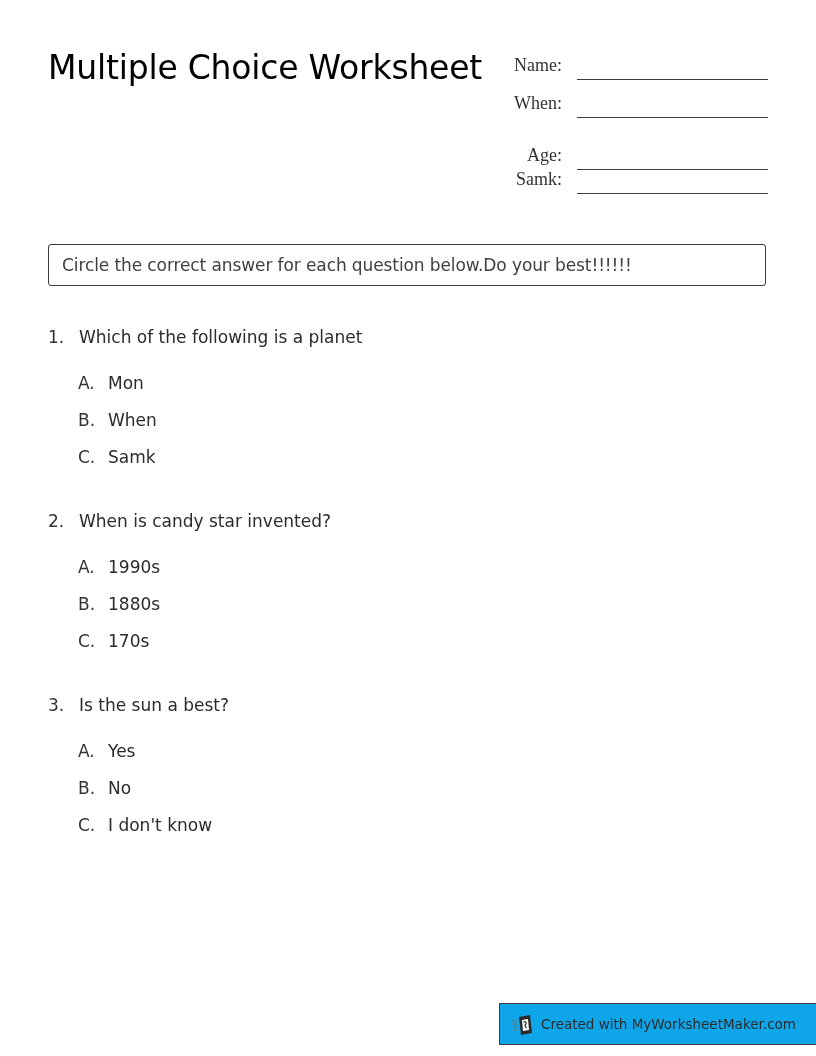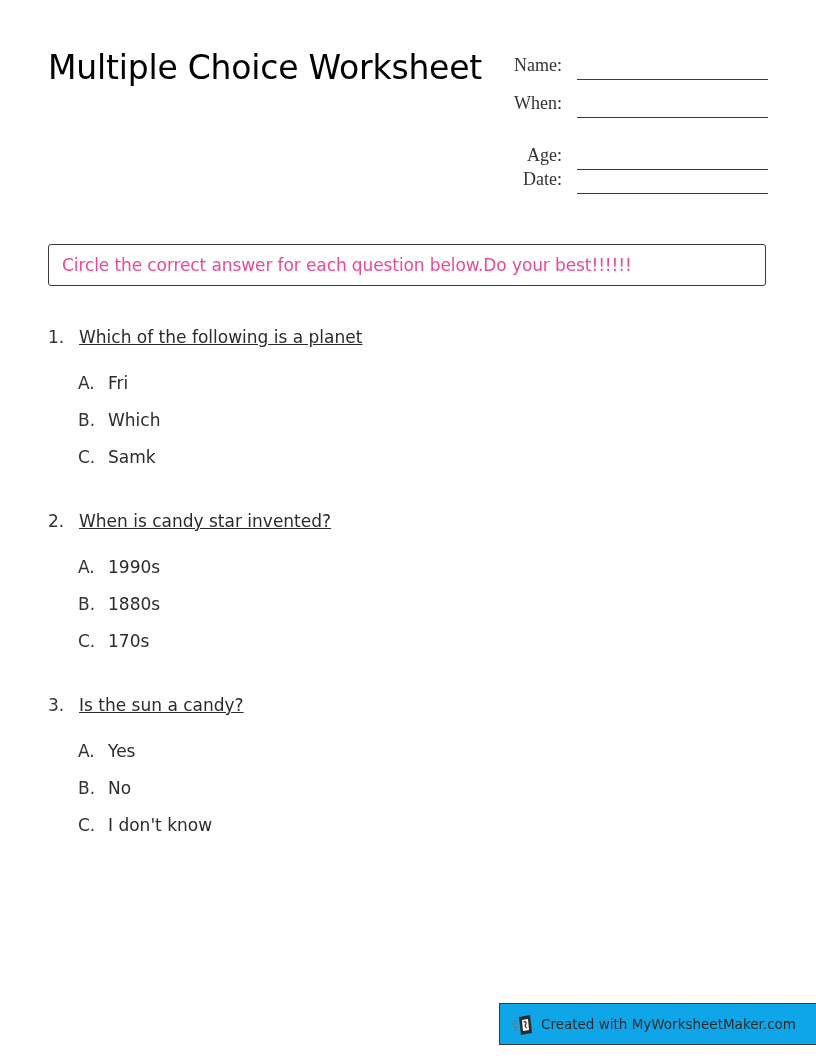--- a/index.html
+++ b/index.html
@@ -21,25 +21,25 @@
   .field-line {
     position: absolute; left: 77px; right: 2px; bottom: 0;
     border-bottom: 1.3px solid #3a3a3a; height: 0;
   }
   .instructions {
     position: absolute; left: 48px; top: 244px; width: 718px; height: 42px;
     border: 1.3px solid #3a3a3a; border-radius: 3px; box-sizing: border-box;
   }
   .instructions span {
     position: absolute; left: 13px; top: 10px;
-    font-size: 17px; color: #ec4899; white-space: nowrap; letter-spacing: -0.1px;
+    font-size: 17px; color: #404040; white-space: nowrap; letter-spacing: -0.1px;
   }
   .question { position: absolute; left: 48px; width: 600px; }
   .q-num { position: absolute; left: 0; top: 0; font-size: 17px; color: #333; }
-  .q-text { position: absolute; left: 31px; top: 0; font-size: 17px; color: #2b2b2b; white-space: nowrap; text-decoration: underline; }
+  .q-text { position: absolute; left: 31px; top: 0; font-size: 17px; color: #2b2b2b; white-space: nowrap; }
   .opt { position: absolute; left: 30px; font-size: 17px; }
   .opt-letter { position: absolute; left: 0; top: 0; color: #333; }
   .opt-text { position: absolute; left: 30px; top: 0; color: #2b2b2b; white-space: nowrap; }
   .footer {
     position: absolute; left: 499px; top: 1003px; width: 338px; height: 42px;
     border: 1.3px solid #3a3a3a; box-sizing: border-box; background: #0ea5e9;
   }
   .footer-icon { position: absolute; left: 11px; top: 10px; width: 24px; height: 22px; }
   .footer-text {
     position: absolute; left: 41px; top: 12px;
@@ -58,39 +58,39 @@
   </div>
   <div class="field-row" style="top:38px;">
     <span class="field-label">When:</span>
     <div class="field-line"></div>
   </div>
   <div class="field-row" style="top:76px;margin-top:14px;">
     <span class="field-label">Age:</span>
     <div class="field-line"></div>
   </div>
   <div class="field-row" style="top:114px;">
-    <span class="field-label">Date:</span>
+    <span class="field-label">Samk:</span>
     <div class="field-line"></div>
   </div>
 </div>
 
 <div class="instructions">
   <span>Circle the correct answer for each question below.Do your best!!!!!!</span>
 </div>
 
 <div class="question" style="top:327px;">
   <span class="q-num">1.</span>
   <span class="q-text">Which of the following is a planet</span>
   <div class="opt" style="top:46px;">
     <span class="opt-letter">A.</span>
-    <span class="opt-text">Fri</span>
+    <span class="opt-text">Mon</span>
   </div>
   <div class="opt" style="top:83px;">
     <span class="opt-letter">B.</span>
-    <span class="opt-text">Which</span>
+    <span class="opt-text">When</span>
   </div>
   <div class="opt" style="top:120px;">
     <span class="opt-letter">C.</span>
     <span class="opt-text">Samk</span>
   </div>
 </div>
 
 <div class="question" style="top:511px;">
   <span class="q-num">2.</span>
   <span class="q-text">When is candy star invented?</span>
@@ -103,21 +103,21 @@
     <span class="opt-text">1880s</span>
   </div>
   <div class="opt" style="top:120px;">
     <span class="opt-letter">C.</span>
     <span class="opt-text">170s</span>
   </div>
 </div>
 
 <div class="question" style="top:695px;">
   <span class="q-num">3.</span>
-  <span class="q-text">Is the sun a candy?</span>
+  <span class="q-text">Is the sun a best?</span>
   <div class="opt" style="top:46px;">
     <span class="opt-letter">A.</span>
     <span class="opt-text">Yes</span>
   </div>
   <div class="opt" style="top:83px;">
     <span class="opt-letter">B.</span>
     <span class="opt-text">No</span>
   </div>
   <div class="opt" style="top:120px;">
     <span class="opt-letter">C.</span>

